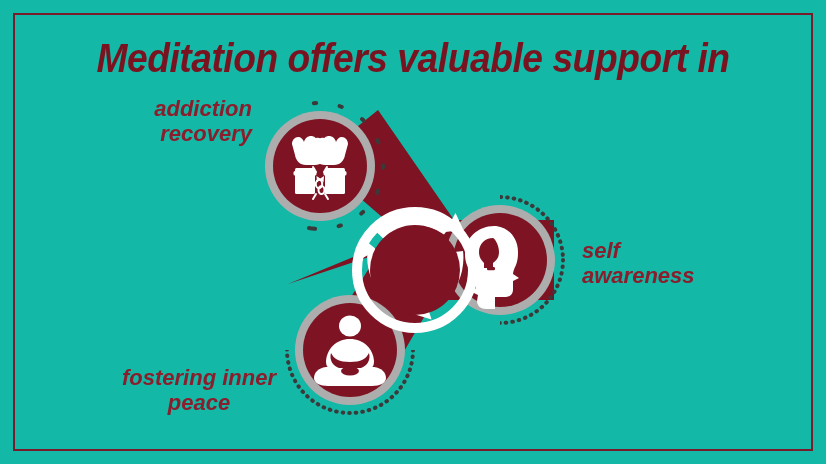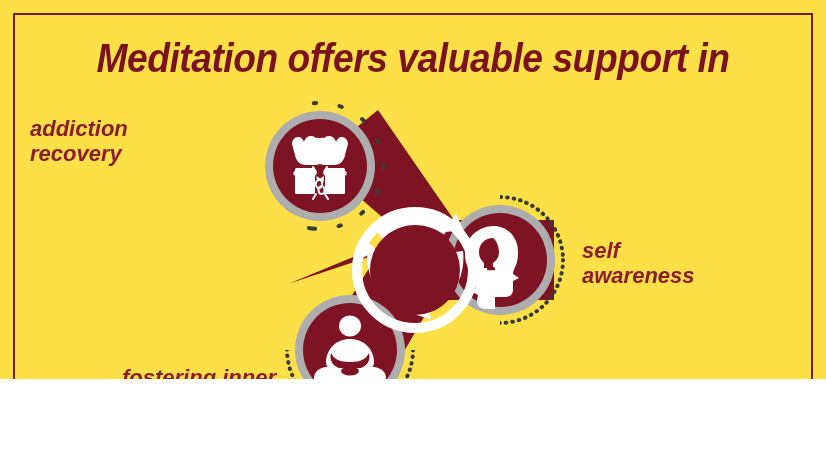--- a/index.html
+++ b/index.html
@@ -7,22 +7,22 @@
     padding: 0;
     background: #ffffff;
   }
   body {
     font-family: "Liberation Sans", sans-serif;
   }
 
   #infographic {
     position: relative;
     width: 826px;
-    height: 379px;
-    background: #fde047;
+    height: 464px;
+    background: #14b8a6;
     overflow: hidden;
   }
 
   
   #frame {
     position: absolute;
     left: 13px;
     top: 13px;
     width: 800px;
     height: 438px;
@@ -53,23 +53,23 @@
     font-family: "Liberation Sans", sans-serif;
     font-size: 22px;
     font-weight: bold;
     font-style: italic;
     line-height: 1.15;
     color: #8a1e2c;
     white-space: pre-line;
   }
   #label-addiction {
     left: 30px;
-    top: 116px;
+    top: 96px;
     width: 222px;
-    text-align: left;
+    text-align: right;
   }
   #label-self {
     left: 582px;
     top: 238px;
     width: 210px;
     text-align: left;
     font-style: italic;
   }
   #label-peace {
     left: 84px;

